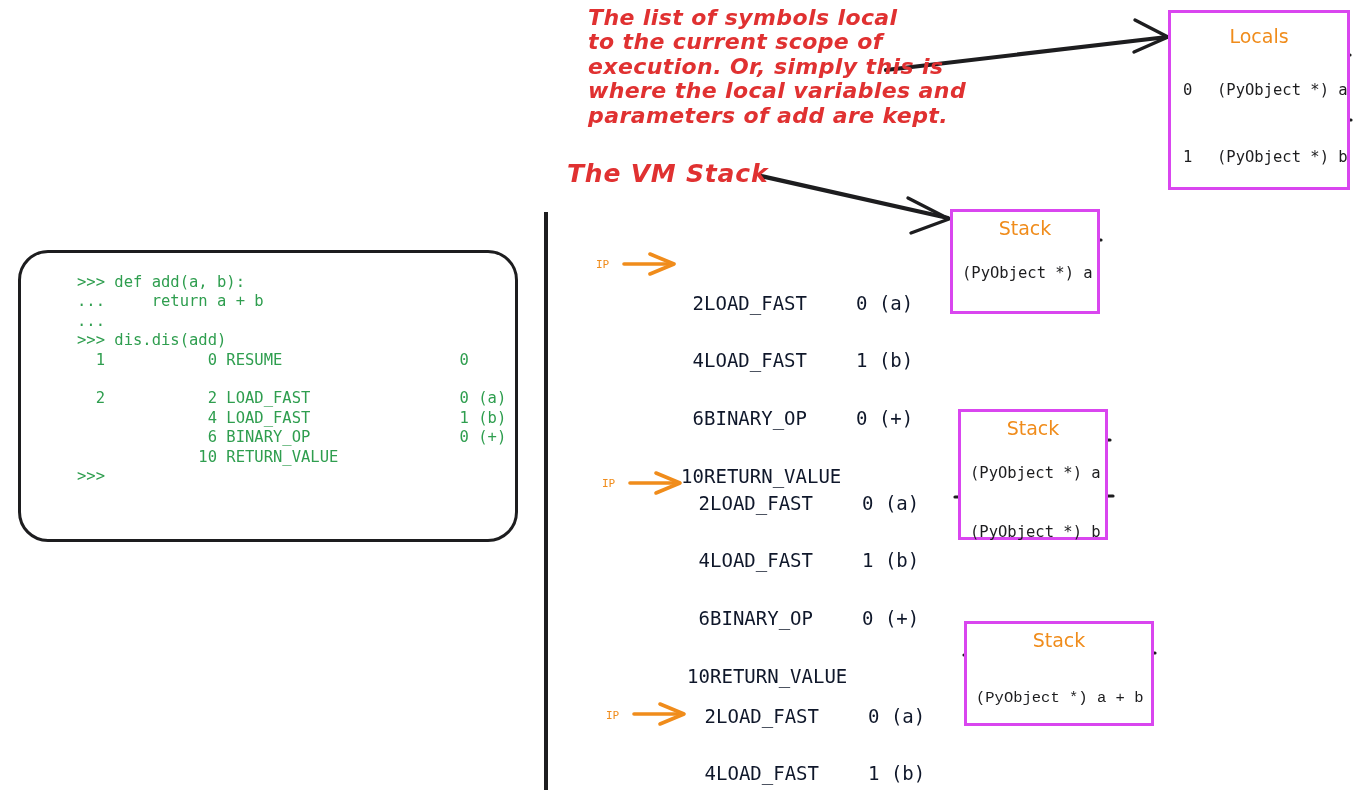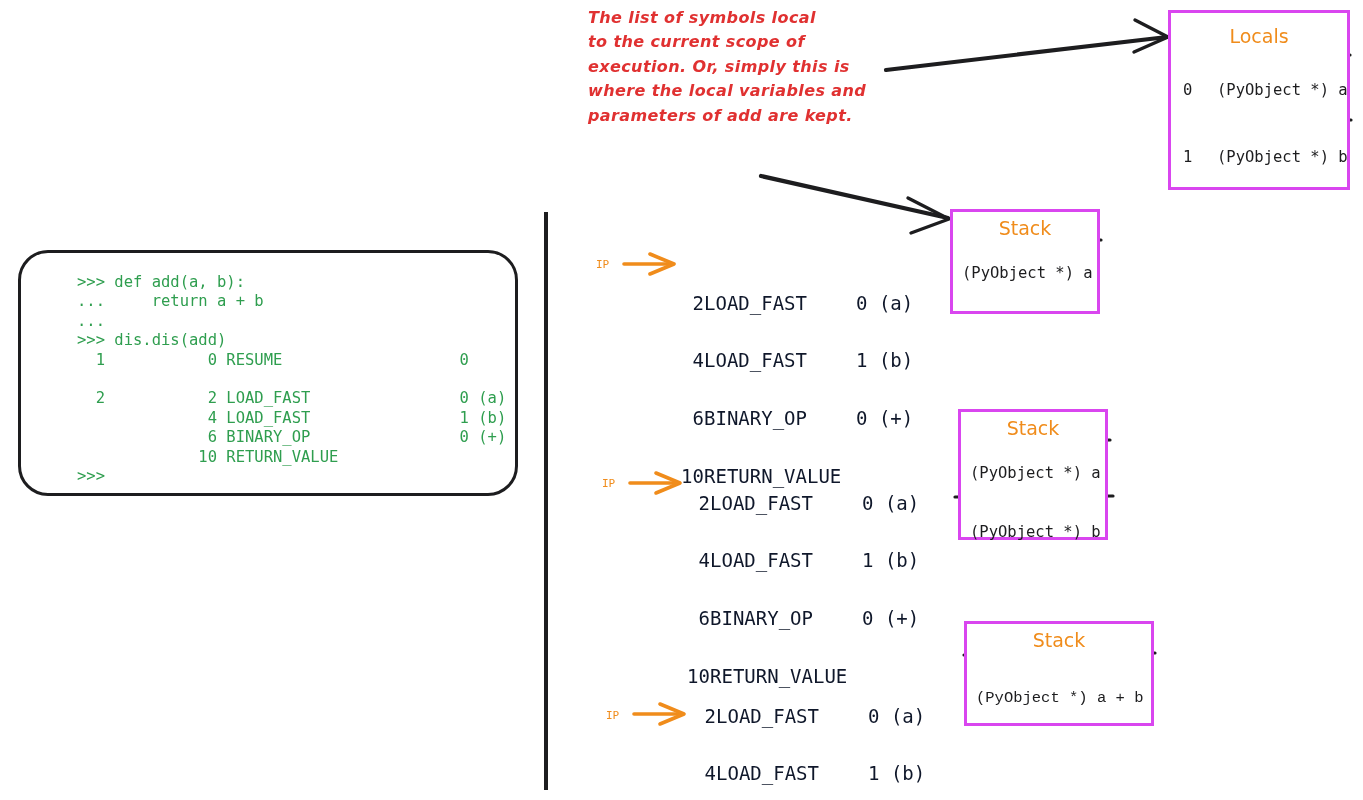--- a/index.html
+++ b/index.html
@@ -29,38 +29,38 @@
     color: #e03131;
     font-family: "DejaVu Sans", sans-serif;
     font-style: italic;
     font-weight: 600;
     white-space: pre;
     letter-spacing: 0.4px;
   }
   #annotation-locals {
     left: 588px;
     top: 6px;
-    font-size: 16px;
+    font-size: 22px;
     line-height: 24.4px;
   }
   #annotation-vm-stack {
     left: 567px;
     top: 159px;
     font-size: 25px;
     line-height: 30px;
     letter-spacing: 0.8px;
   }
 
   
   #repl-box {
     position: absolute;
     left: 18px;
     top: 250px;
     width: 500px;
-    height: 246px;
+    height: 292px;
     box-sizing: border-box;
     border: 3.5px solid #1d1d1f;
     border-radius: 30px;
     background: #ffffff;
   }
   #repl-text {
     position: absolute;
     left: 56px;
     top: 20px;
     margin: 0;
@@ -243,20 +243,21 @@
 </svg>
 
 <div class="layer" id="dom-layer">
 
   <div class="handwriting" id="annotation-locals">The list of symbols local
 to the current scope of
 execution. Or, simply this is
 where the local variables and
 parameters of add are kept.</div>
 
+  <div class="handwriting" id="annotation-vm-stack">The VM Stack</div>
 
   <div id="repl-box">
     <pre id="repl-text">&gt;&gt;&gt; def add(a, b):
 ...     return a + b
 ...
 &gt;&gt;&gt; dis.dis(add)
   1           0 RESUME                   0
 
   2           2 LOAD_FAST                0 (a)
               4 LOAD_FAST                1 (b)

